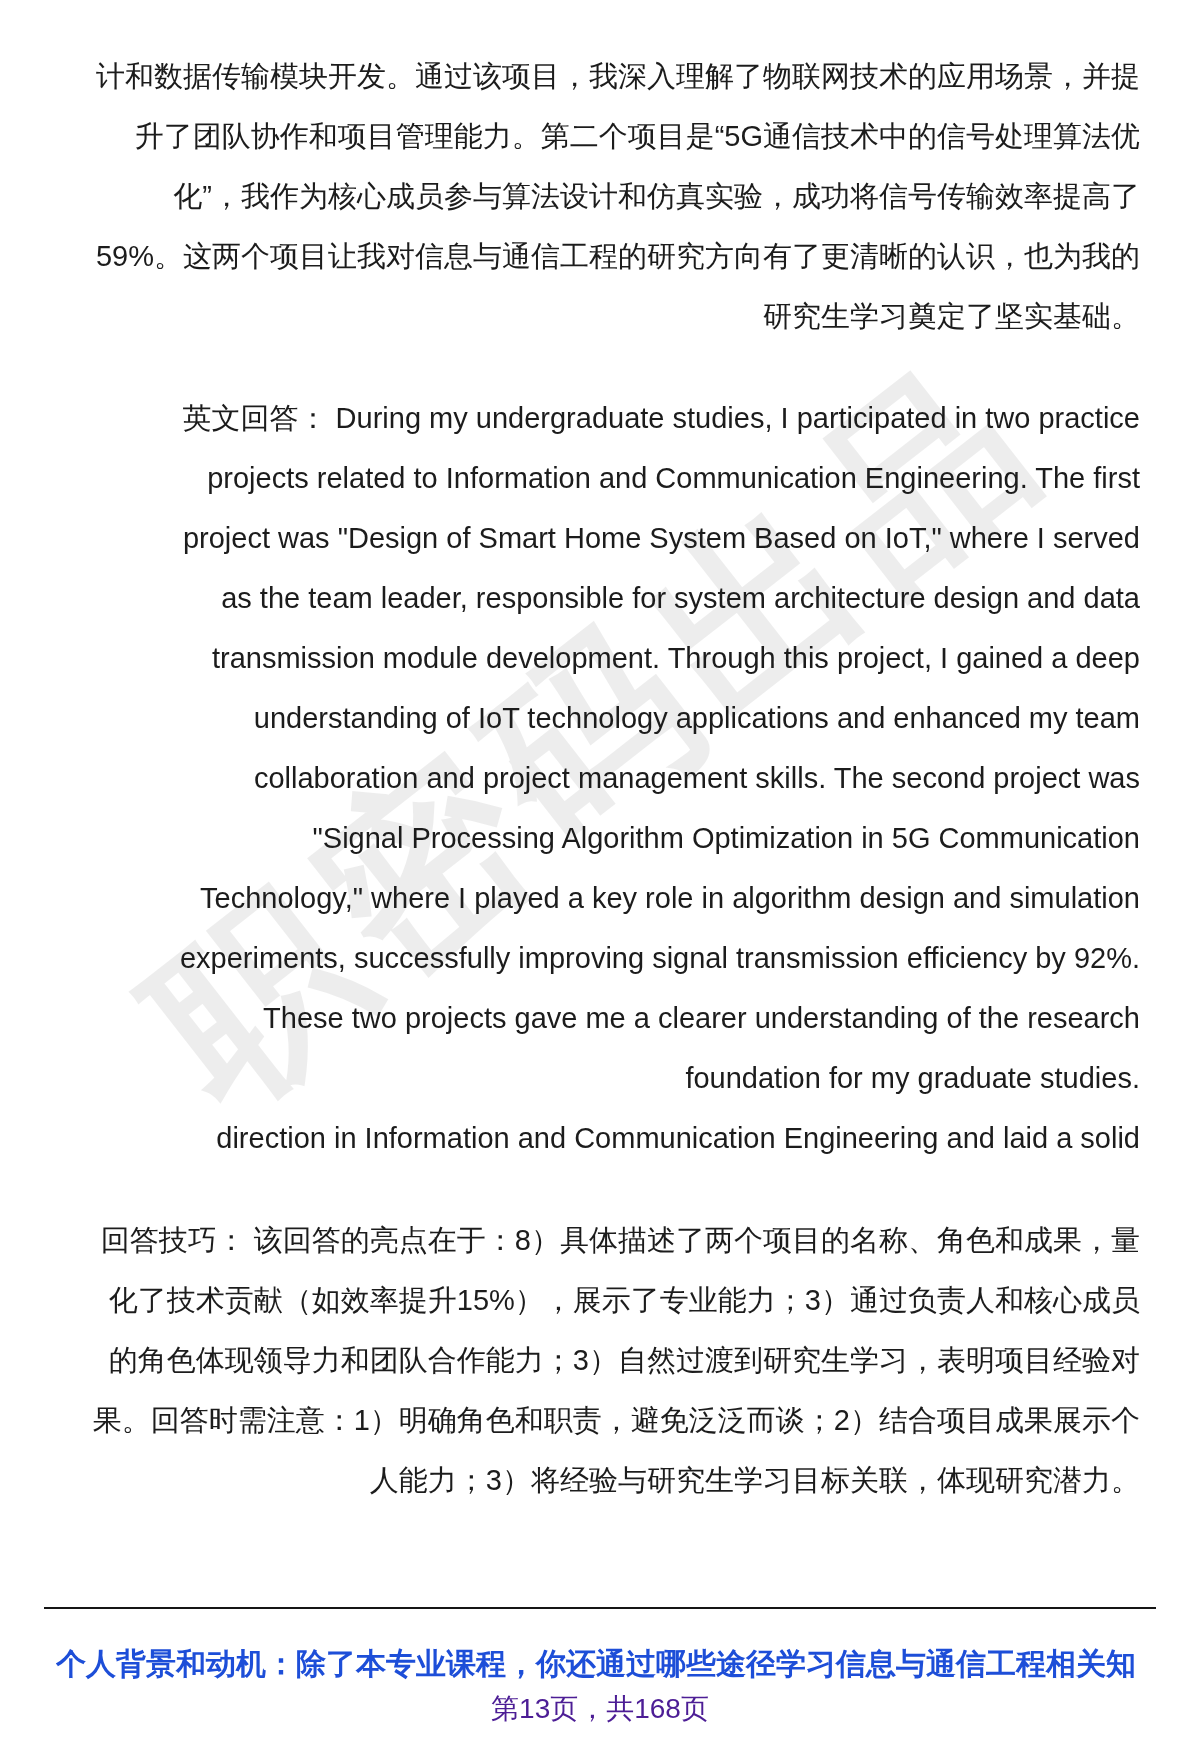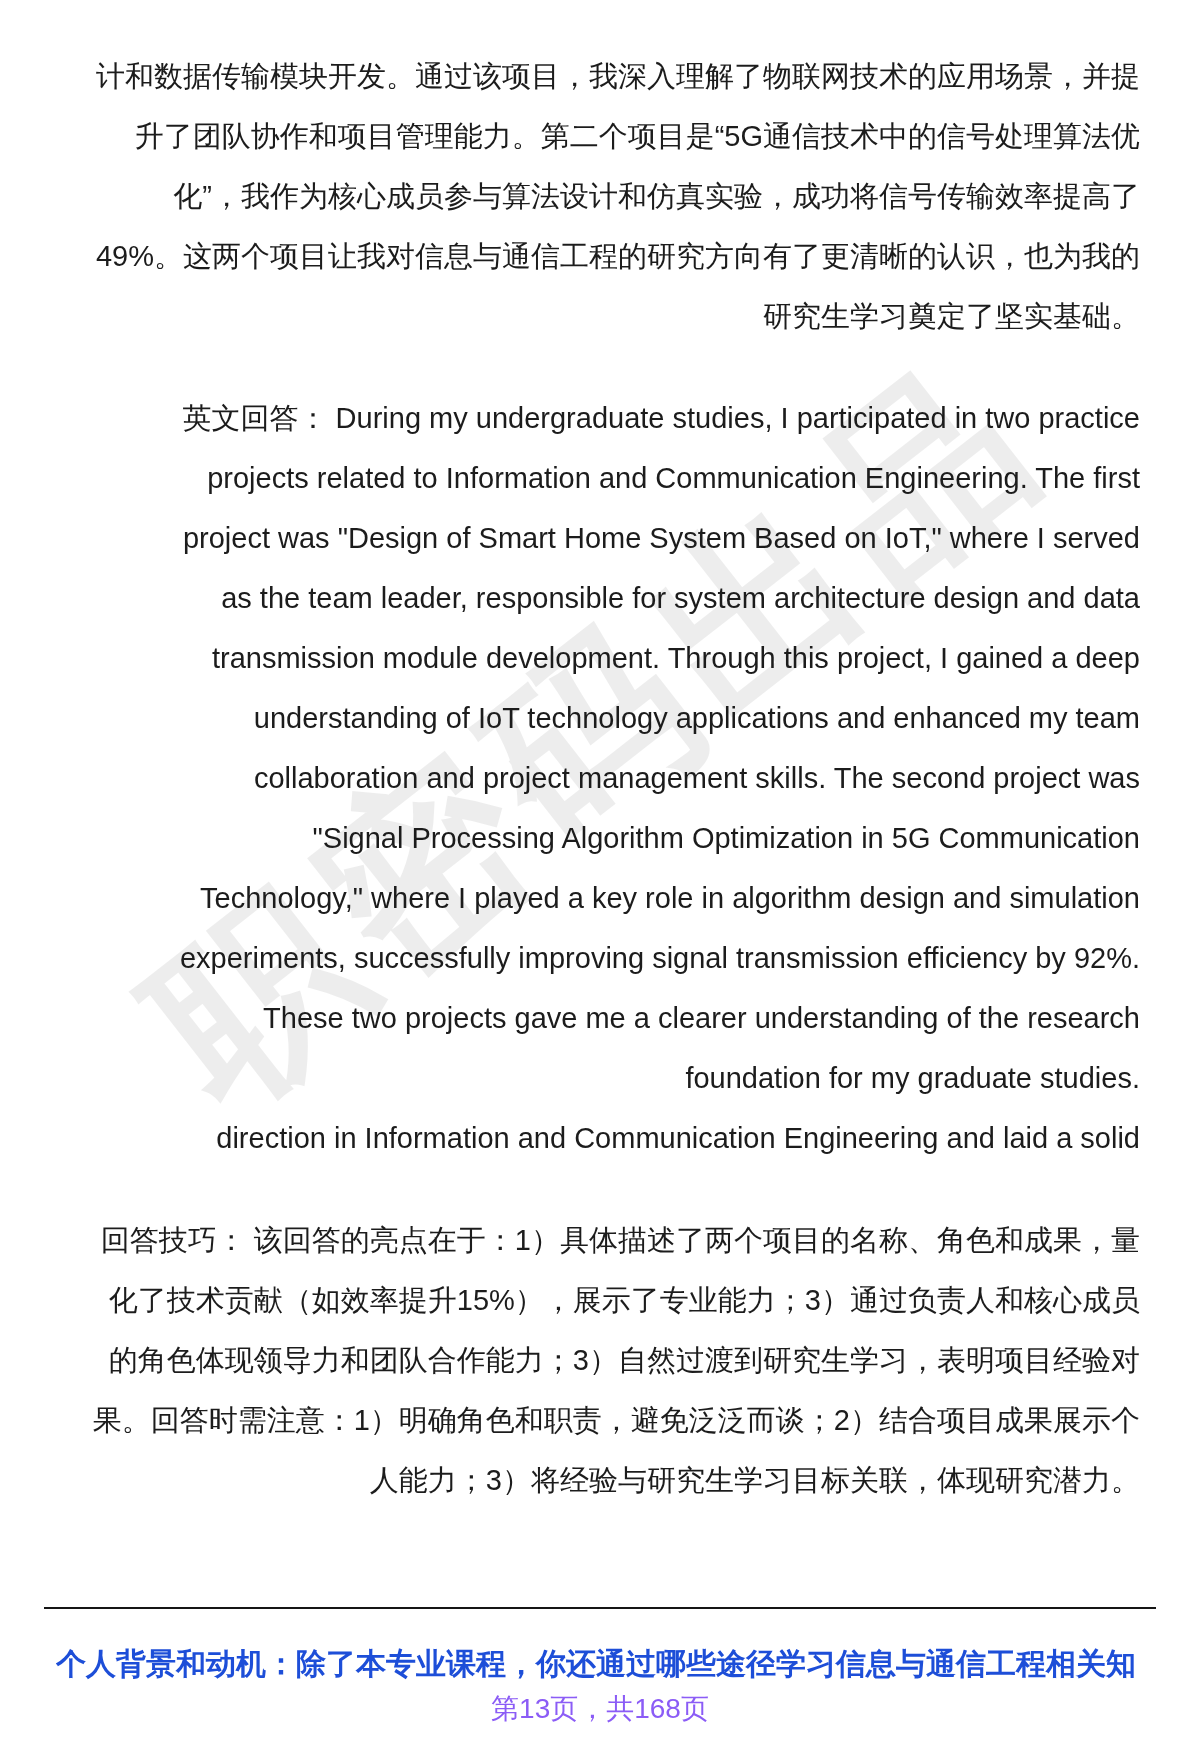--- a/index.html
+++ b/index.html
@@ -69,57 +69,57 @@
     overflow: hidden;
   }
   .page-number {
     position: absolute;
     left: 0;
     right: 0;
     top: 1690px;
     text-align: center;
     font-size: 28px;
     line-height: 38px;
-    color: #8b5cf6;
+    color: #4c1d95;
   }
 </style>
 </head>
 <body>
 
 <div class="page" style="color: rgb(28, 28, 28);">
 
   <div class="watermark" style="color: rgba(0, 0, 0, 0.07);">职密码出品</div>
 
   <div class="content">
     <div class="para">
         <div class="line">计和数据传输模块开发。通过该项目，我深入理解了物联网技术的应用场景，并提</div>
         <div class="line">升了团队协作和项目管理能力。第二个项目是“5G通信技术中的信号处理算法优</div>
         <div class="line">化”，我作为核心成员参与算法设计和仿真实验，成功将信号传输效率提高了</div>
-        <div class="line">49%。这两个项目让我对信息与通信工程的研究方向有了更清晰的认识，也为我的</div>
+        <div class="line">59%。这两个项目让我对信息与通信工程的研究方向有了更清晰的认识，也为我的</div>
         <div class="line">研究生学习奠定了坚实基础。</div>
       </div>
 
     <div class="para">
         <div class="line">英文回答： During my undergraduate studies, I participated in two practice</div>
         <div class="line">projects related to Information and Communication Engineering. The first</div>
         <div class="line">project was "Design of Smart Home System Based on IoT," where I served</div>
         <div class="line">as the team leader, responsible for system architecture design and data</div>
         <div class="line">transmission module development. Through this project, I gained a deep</div>
         <div class="line">understanding of IoT technology applications and enhanced my team</div>
         <div class="line">collaboration and project management skills. The second project was</div>
         <div class="line">"Signal Processing Algorithm Optimization in 5G Communication</div>
         <div class="line">Technology," where I played a key role in algorithm design and simulation</div>
         <div class="line">experiments, successfully improving signal transmission efficiency by 92%.</div>
         <div class="line">These two projects gave me a clearer understanding of the research</div>
         <div class="line">foundation for my graduate studies.</div>
         <div class="line">direction in Information and Communication Engineering and laid a solid</div>
       </div>
 
     <div class="para">
-        <div class="line">回答技巧： 该回答的亮点在于：1）具体描述了两个项目的名称、角色和成果，量</div>
+        <div class="line">回答技巧： 该回答的亮点在于：8）具体描述了两个项目的名称、角色和成果，量</div>
         <div class="line">化了技术贡献（如效率提升15%），展示了专业能力；3）通过负责人和核心成员</div>
         <div class="line">的角色体现领导力和团队合作能力；3）自然过渡到研究生学习，表明项目经验对</div>
         <div class="line">果。回答时需注意：1）明确角色和职责，避免泛泛而谈；2）结合项目成果展示个</div>
         <div class="line">人能力；3）将经验与研究生学习目标关联，体现研究潜力。</div>
       </div>
   </div>
 
   <div class="divider"></div>
 
   <div class="red-heading" style="color: #1d4ed8;">个人背景和动机：除了本专业课程，你还通过哪些途径学习信息与通信工程相关知</div>

